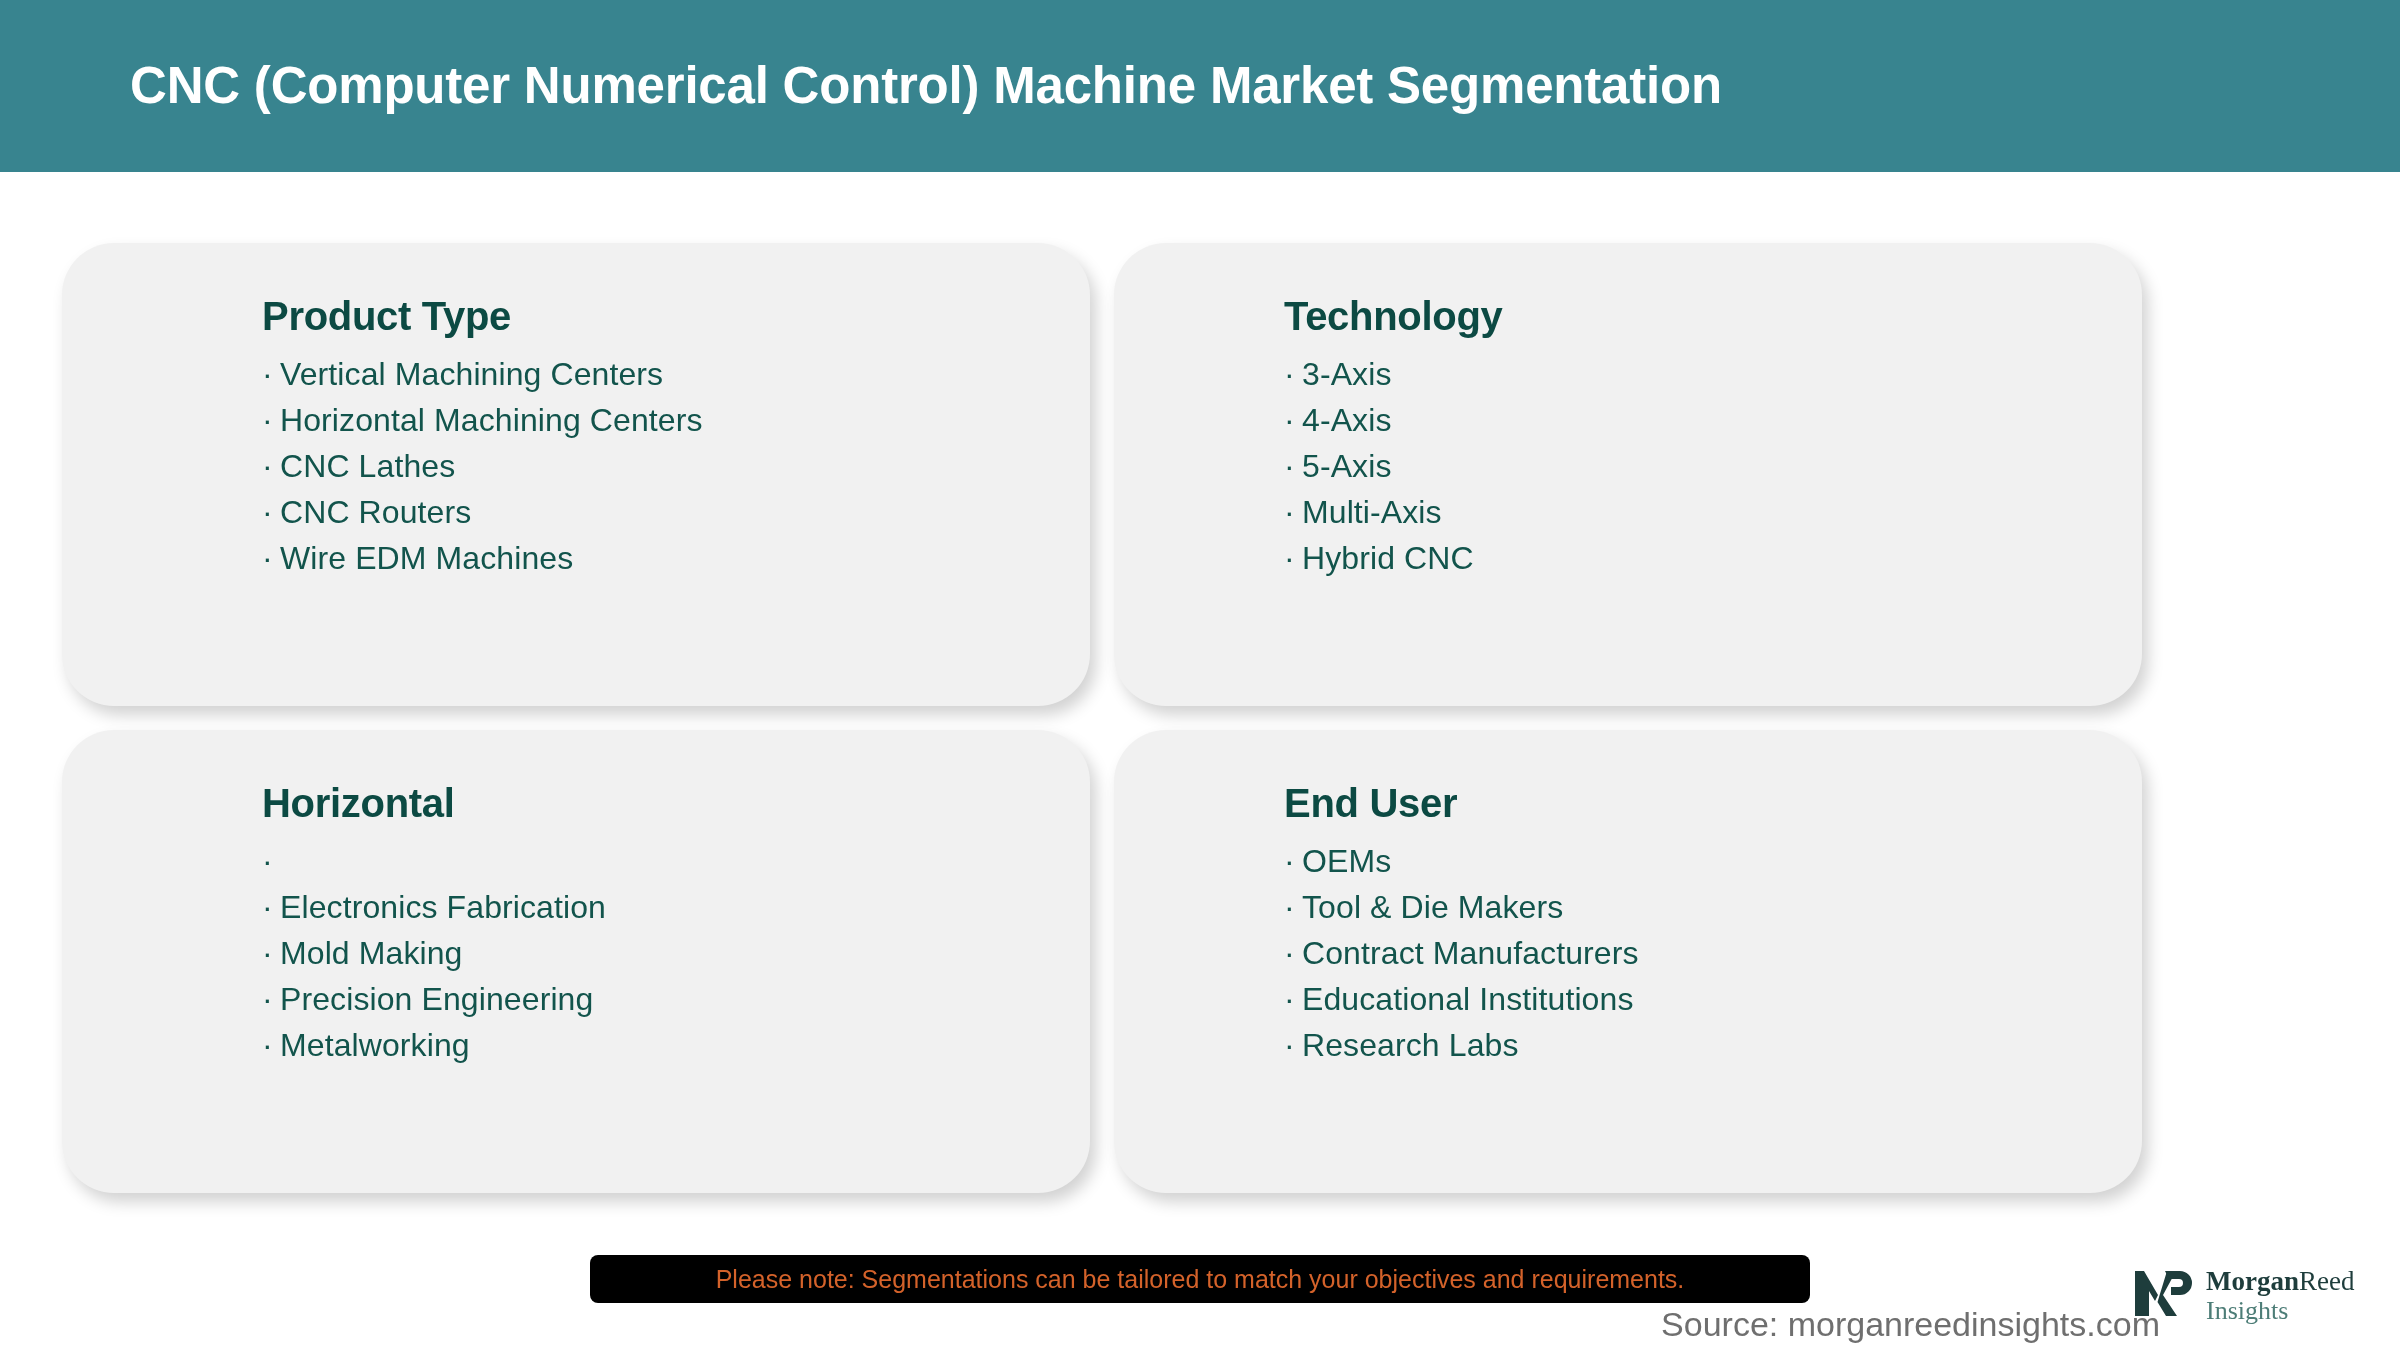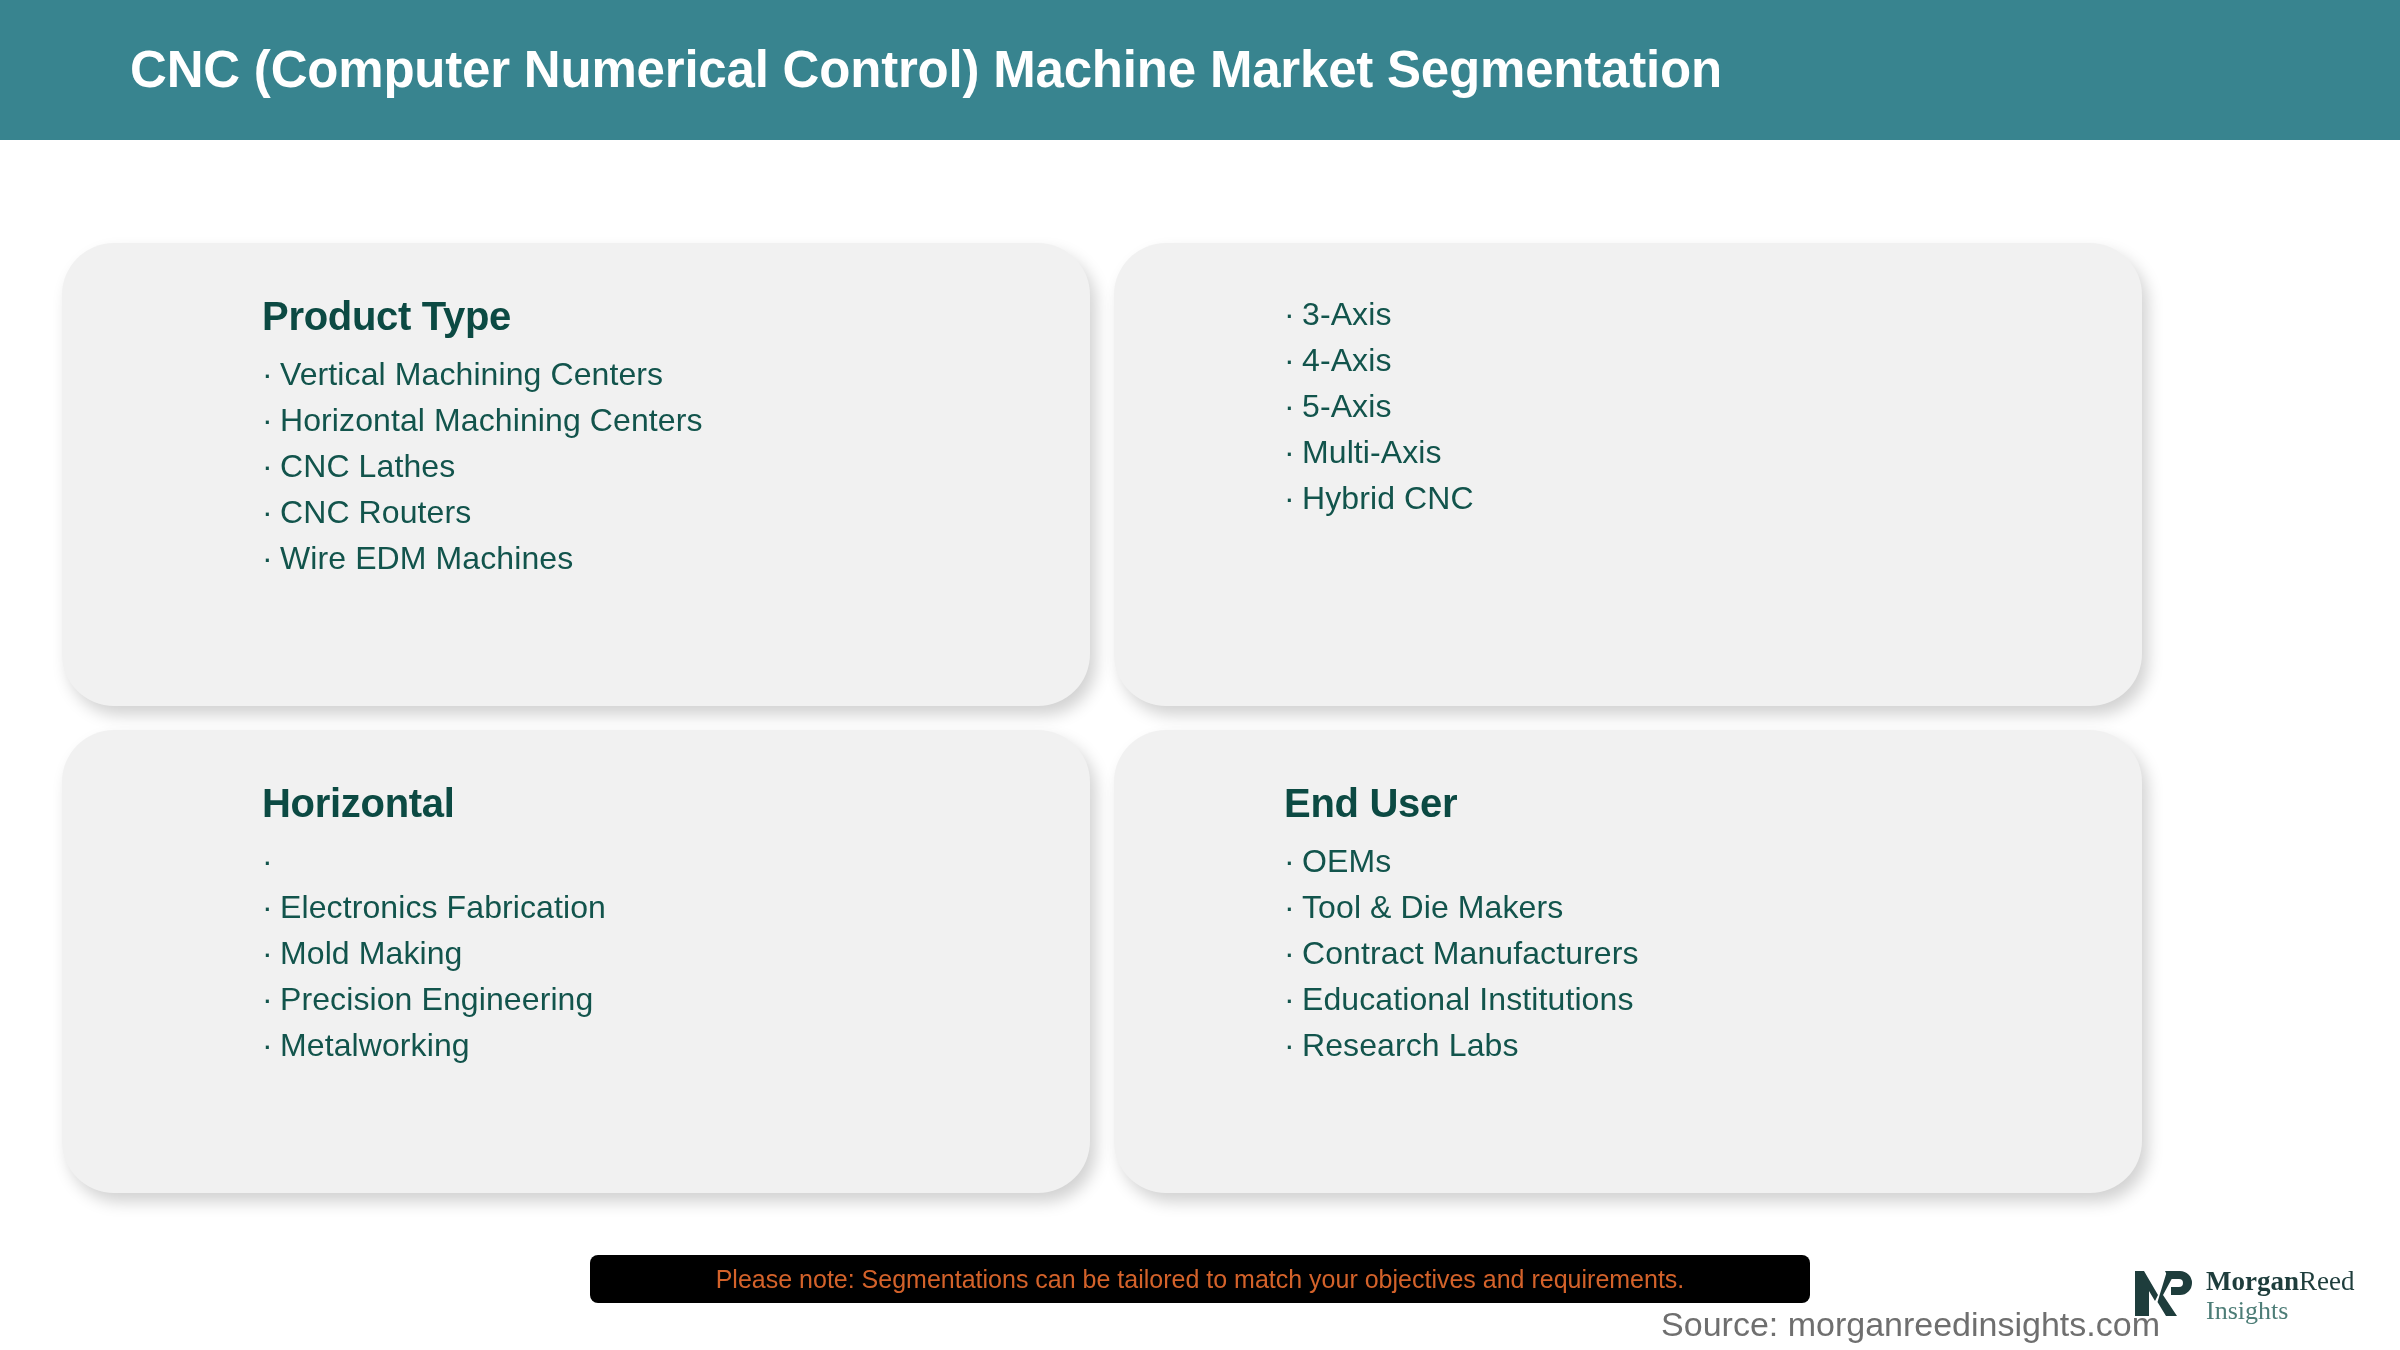--- a/index.html
+++ b/index.html
@@ -18,21 +18,21 @@
     height: 1350px;
     background: #ffffff;
   }
 
   
   .header {
     position: absolute;
     left: 0;
     top: 0;
     width: 2400px;
-    height: 140px;
+    height: 172px;
     background: #38848f;
     display: flex;
     align-items: center;
   }
   .header-title {
     margin-left: 130px;
     color: #ffffff;
     font-size: 51px;
     font-weight: bold;
     letter-spacing: -0.2px;
@@ -186,20 +186,21 @@
           <span>CNC Routers</span>
         </li>
         <li>
           <span class="bullet">·</span>
           <span>Wire EDM Machines</span>
         </li>
       </ul>
     </div>
 
     <div class="card right-col">
+      <div class="card-title">Technology</div>
       <ul class="card-list">
         <li>
           <span class="bullet">·</span>
           <span>3-Axis</span>
         </li>
         <li>
           <span class="bullet">·</span>
           <span>4-Axis</span>
         </li>
         <li>

